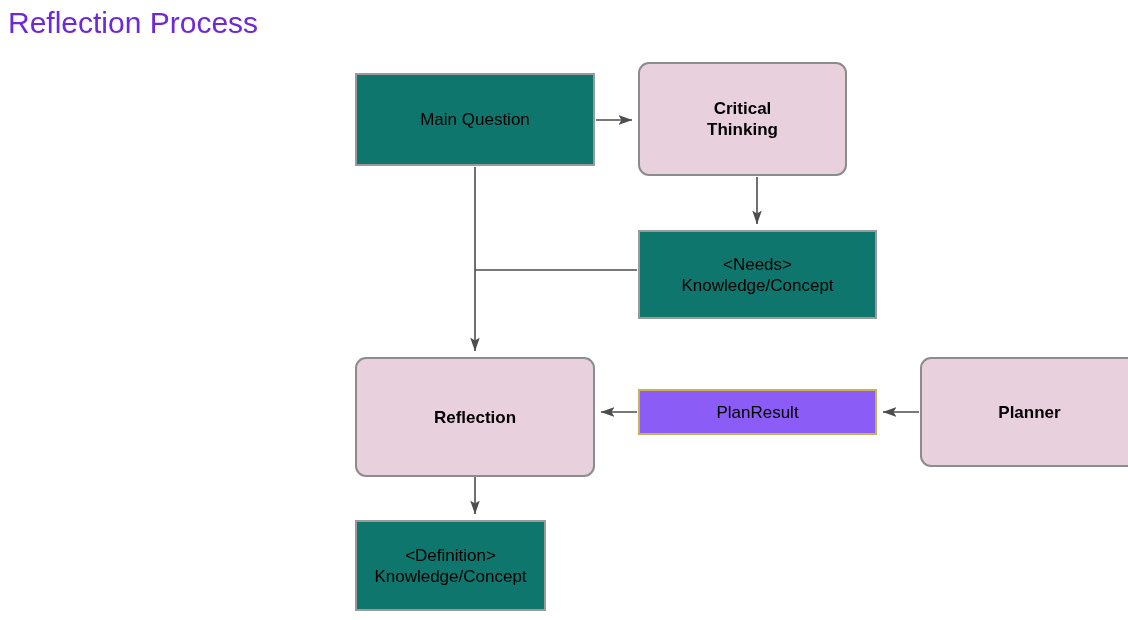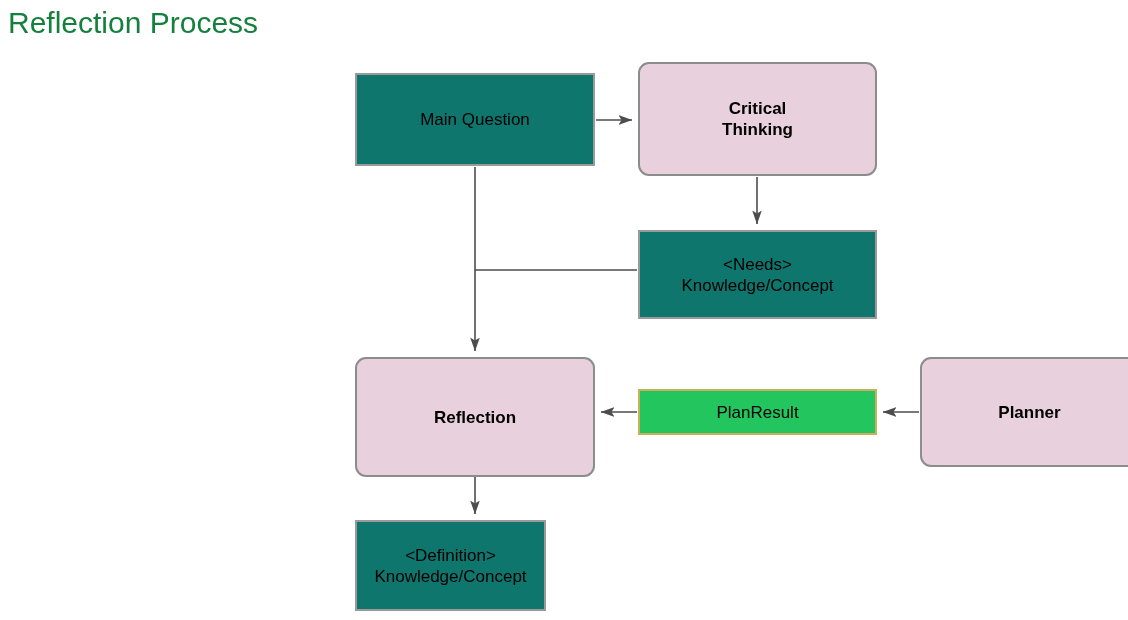--- a/index.html
+++ b/index.html
@@ -15,21 +15,21 @@
     font-family: "Liberation Sans", sans-serif;
     color: #000000;
   }
   #page-title {
     position: absolute;
     left: 8px;
     top: 3px;
     font-size: 30px;
     line-height: 40px;
     font-weight: 400;
-    color: #15803d;
+    color: #6d28d9;
     white-space: nowrap;
   }
   #diagram-canvas {
     position: absolute;
     left: 0;
     top: 0;
     width: 1128px;
     height: 620px;
   }
   .node {
@@ -52,21 +52,21 @@
     border: 2px solid #9a9a9a;
     font-weight: 400;
   }
   .node-process {
     background: #e8d0dd;
     border: 2px solid #8c8c8c;
     border-radius: 11px;
     font-weight: bold;
   }
   .node-data {
-    background: #22c55e;
+    background: #8b5cf6;
     border: 2px solid #cbb05a;
     font-weight: 400;
   }
   .edge-layer {
     position: absolute;
     left: 0;
     top: 0;
     width: 1128px;
     height: 620px;
     z-index: 1;
@@ -113,21 +113,21 @@
 
     <g>
       <line x1="475" y1="468" x2="475" y2="514" stroke="#4d4d4d" stroke-width="1.6" marker-end="url(#arrow-end)"></line>
     </g>
   </svg>
 
   <div class="node node-plain" style="left:355px; top:73px; width:240px; height:93px;">
     <span class="node-label">Main Question</span>
   </div>
 
-  <div class="node node-process" style="left:638px; top:62px; width:239px; height:114px;justify-content:center;">
+  <div class="node node-process" style="left:638px; top:62px; width:209px; height:114px;justify-content:center;">
     <span class="node-label">Critical
 Thinking</span>
   </div>
 
   <div class="node node-plain" style="left:638px; top:230px; width:239px; height:89px;justify-content:center;">
     <span class="node-label">&lt;Needs&gt;
 Knowledge/Concept</span>
   </div>
 
   <div class="node node-process" style="left:355px; top:357px; width:240px; height:120px;">

